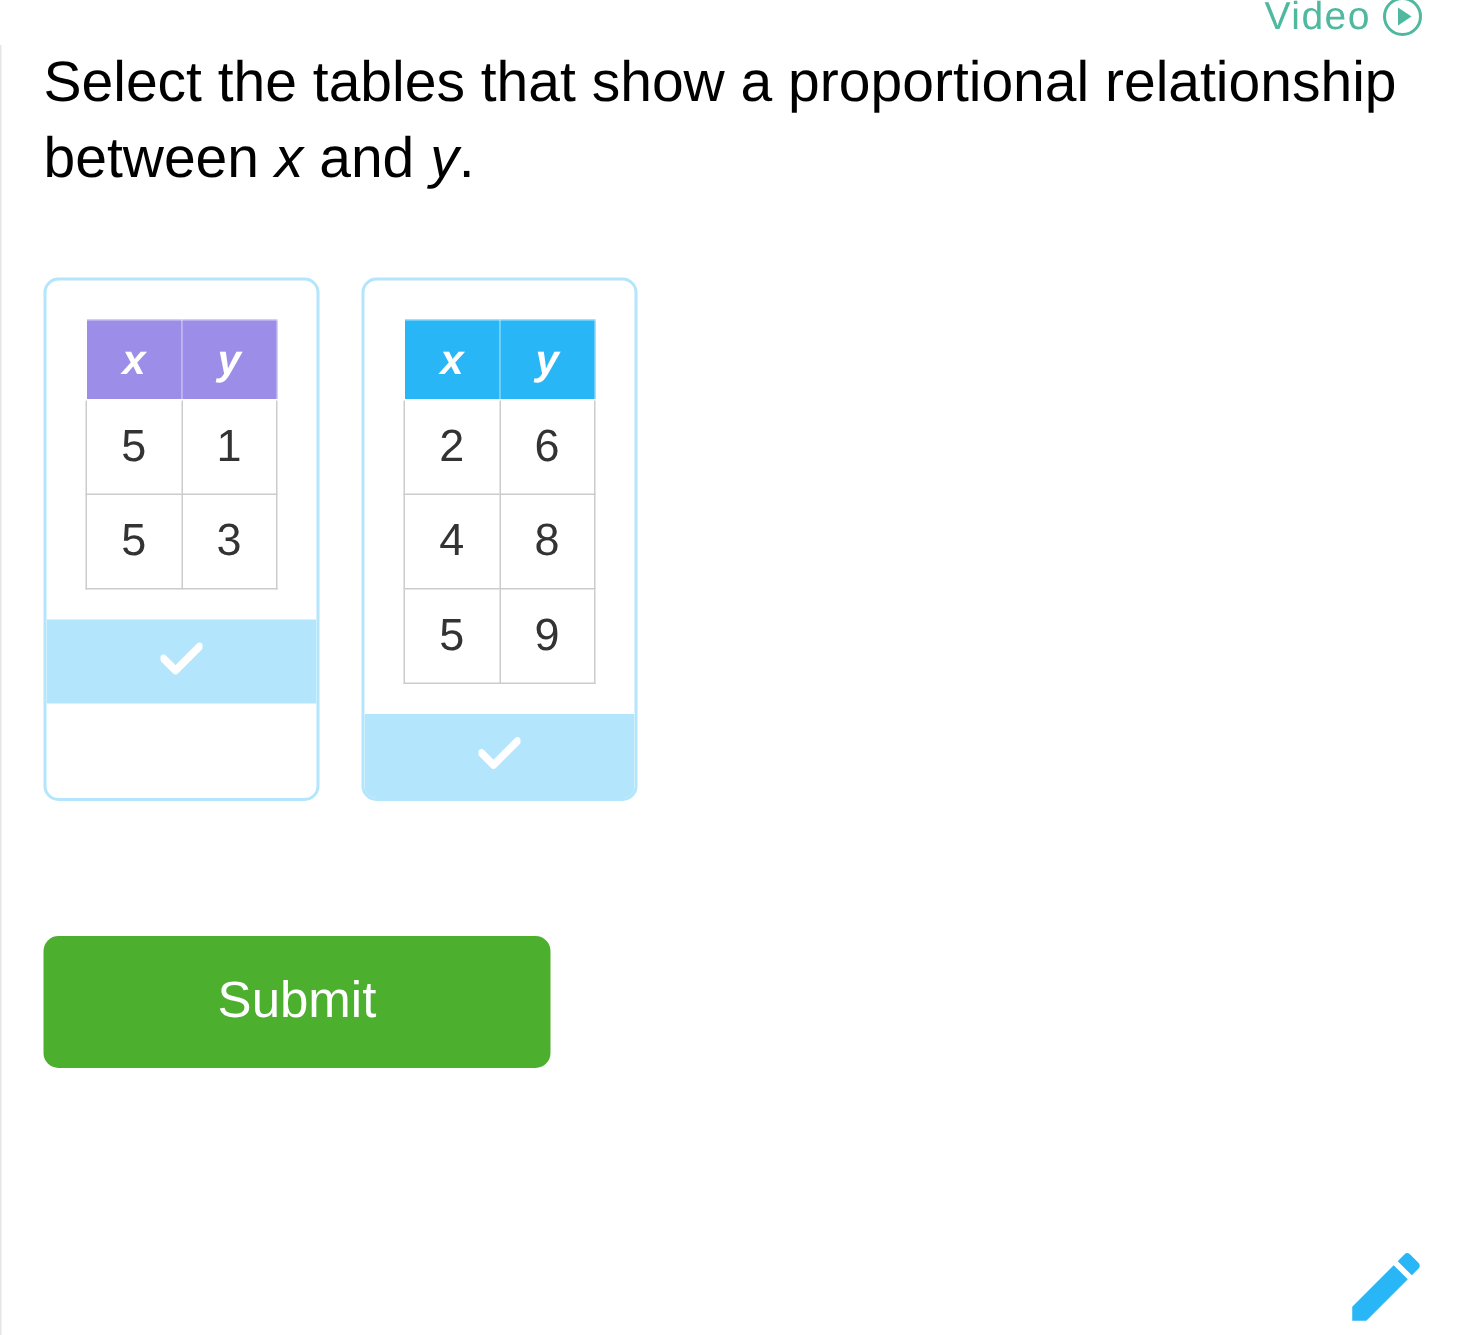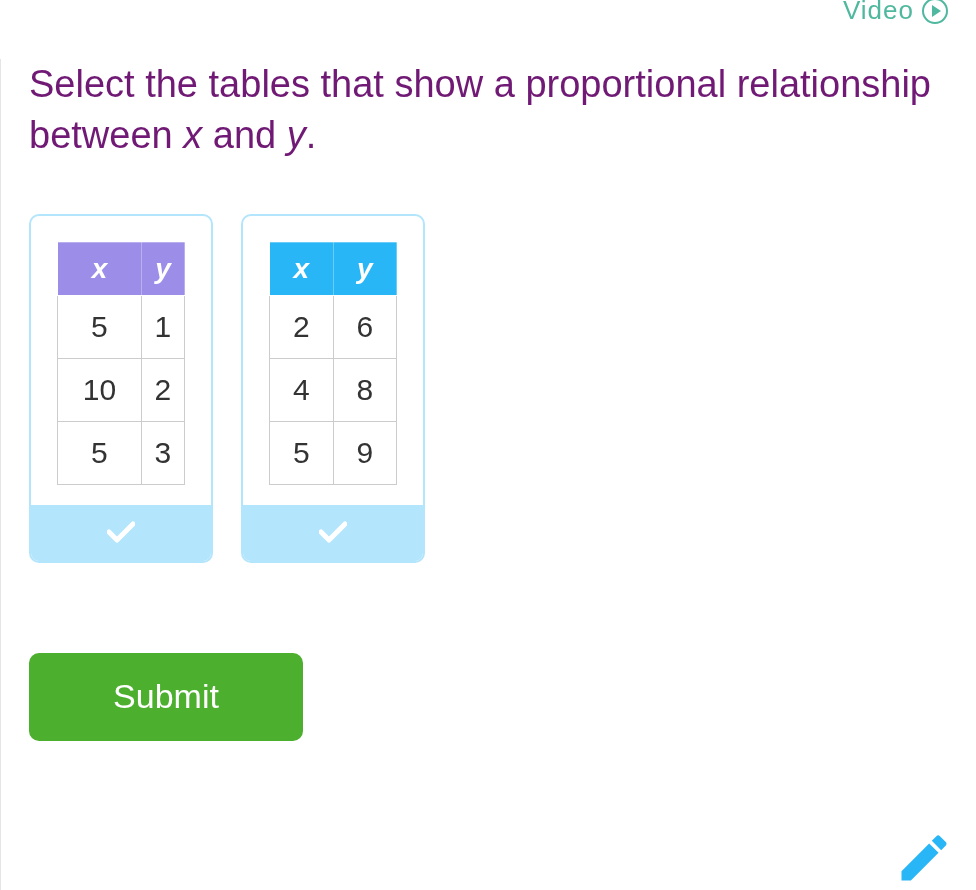--- a/index.html
+++ b/index.html
@@ -44,22 +44,22 @@
       content: '';
       width: 0;
       height: 0;
       border-left: 9px solid #4fb89f;
       border-top: 6px solid transparent;
       border-bottom: 6px solid transparent;
       margin-left: 2px;
     }
     .question {
       font-size: 38px;
-      color: #701a75;
-      margin-top: 59px;
+      color: #000000;
+      margin-top: 30px;
       line-height: 1.35;
     }
     .question .var {
       font-style: italic;
     }
     .tables-row {
       display: flex;
       gap: 28px;
       margin-top: 52px;
     }
@@ -112,21 +112,21 @@
       font-size: 30px;
       font-weight: bold;
     }
     .submit-btn {
       margin-top: 90px;
       background: #4caf2e;
       color: #fff;
       font-size: 34px;
       border: none;
       border-radius: 10px;
-      width: 274px;
+      width: 338px;
       height: 88px;
       cursor: pointer;
       font-family: inherit;
     }
     .pencil-icon {
       position: absolute;
       bottom: 2px;
       right: 22px;
       width: 60px;
       height: 60px;
@@ -159,24 +159,20 @@
               <th>x</th>
               <th>y</th>
             </tr>
           </thead>
           <tbody>
             <tr>
               <td>5</td>
               <td>1</td>
             </tr>
             <tr>
-              <td>10</td>
-              <td>2</td>
-            </tr>
-            <tr>
               <td>5</td>
               <td>3</td>
             </tr>
           </tbody>
         </table>
       </div>
       <div class="check-bar">
         <span class="check-icon">
           <svg width="28" height="22" viewBox="0 0 28 22">
               <path d="M2 11 L10 19 L26 3" stroke="#fff" stroke-width="5" fill="none" stroke-linecap="round" stroke-linejoin="round"></path>

